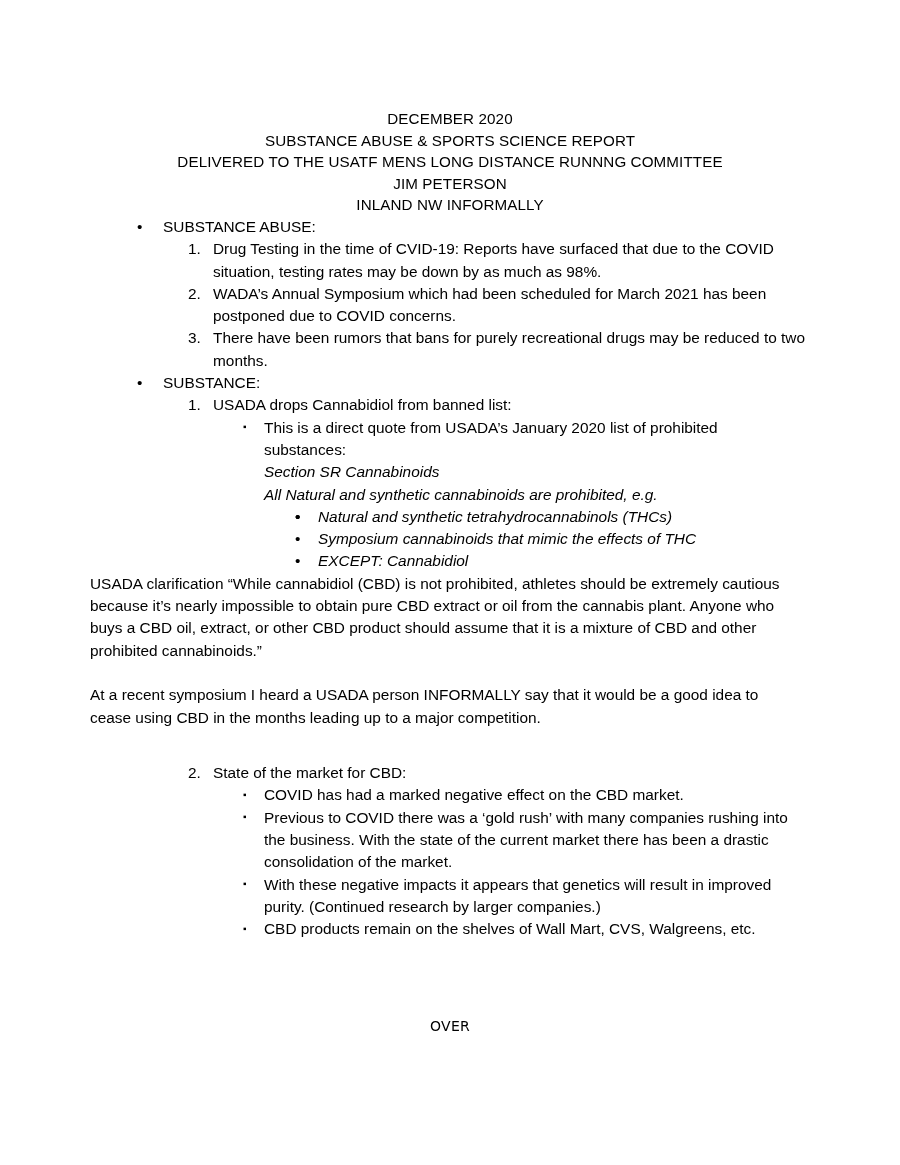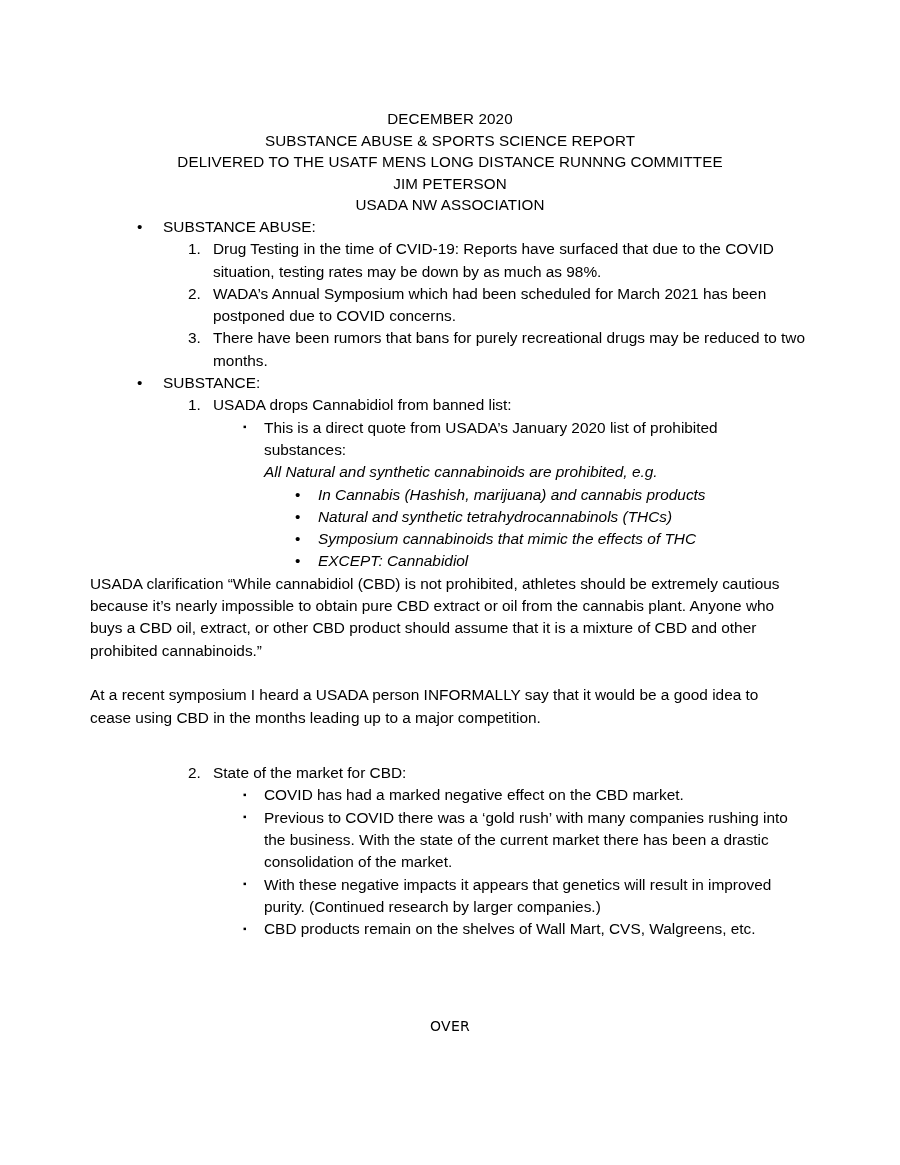--- a/index.html
+++ b/index.html
@@ -150,21 +150,21 @@
 </head>
 <body>
 
 <div class="page">
 
   <div class="title-block">
     <div class="title-line">DECEMBER 2020</div>
     <div class="title-line">SUBSTANCE ABUSE &amp; SPORTS SCIENCE REPORT</div>
     <div class="title-line">DELIVERED TO THE USATF MENS LONG DISTANCE RUNNNG COMMITTEE</div>
     <div class="title-line">JIM PETERSON</div>
-    <div class="title-line">USADA NW ASSOCIATION</div>
+    <div class="title-line">INLAND NW INFORMALLY</div>
   </div>
 
   <div class="body-region">
 
     <div class="lvl1">
       <span class="mark">•</span>
       <span>SUBSTANCE ABUSE:</span>
     </div>
 
     <div class="lvl2">
@@ -188,25 +188,25 @@
     <div class="lvl2">
       <span class="mark">1.</span>
       <span>USADA drops Cannabidiol from banned list:</span>
     </div>
 
     <div class="lvl3">
       <span class="mark">▪</span>
       <span>This is a direct quote from USADA’s January 2020 list of prohibited substances:</span>
     </div>
 
+    <div class="lvl3-plain italic">Section SR Cannabinoids</div>
     <div class="lvl3-plain italic">All Natural and synthetic cannabinoids are prohibited, e.g.</div>
 
     <div class="lvl4">
       <span class="mark">•</span>
-      <span>In Cannabis (Hashish, marijuana) and cannabis products</span>
     </div>
     <div class="lvl4">
       <span class="mark">•</span>
       <span>Natural and synthetic tetrahydrocannabinols (THCs)</span>
     </div>
     <div class="lvl4">
       <span class="mark">•</span>
       <span>Symposium cannabinoids that mimic the effects of THC</span>
     </div>
     <div class="lvl4">

